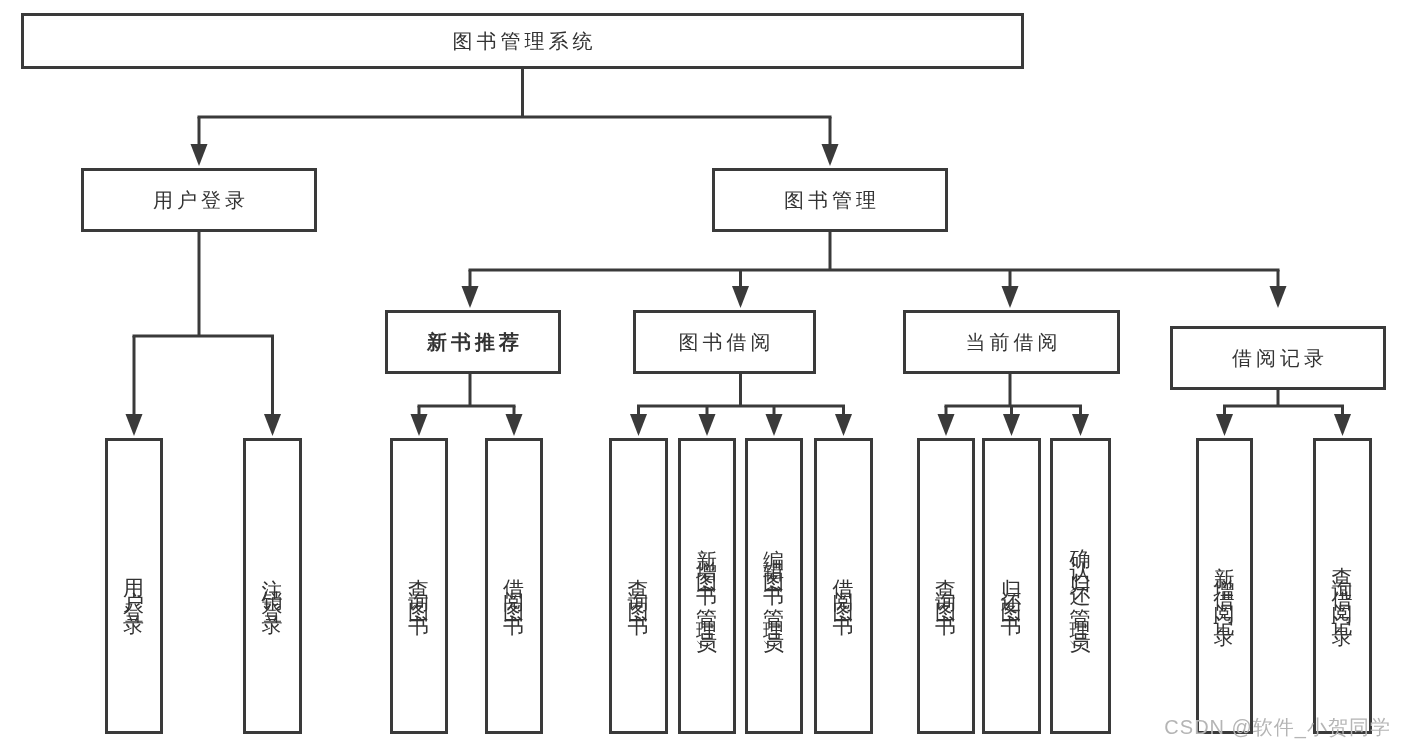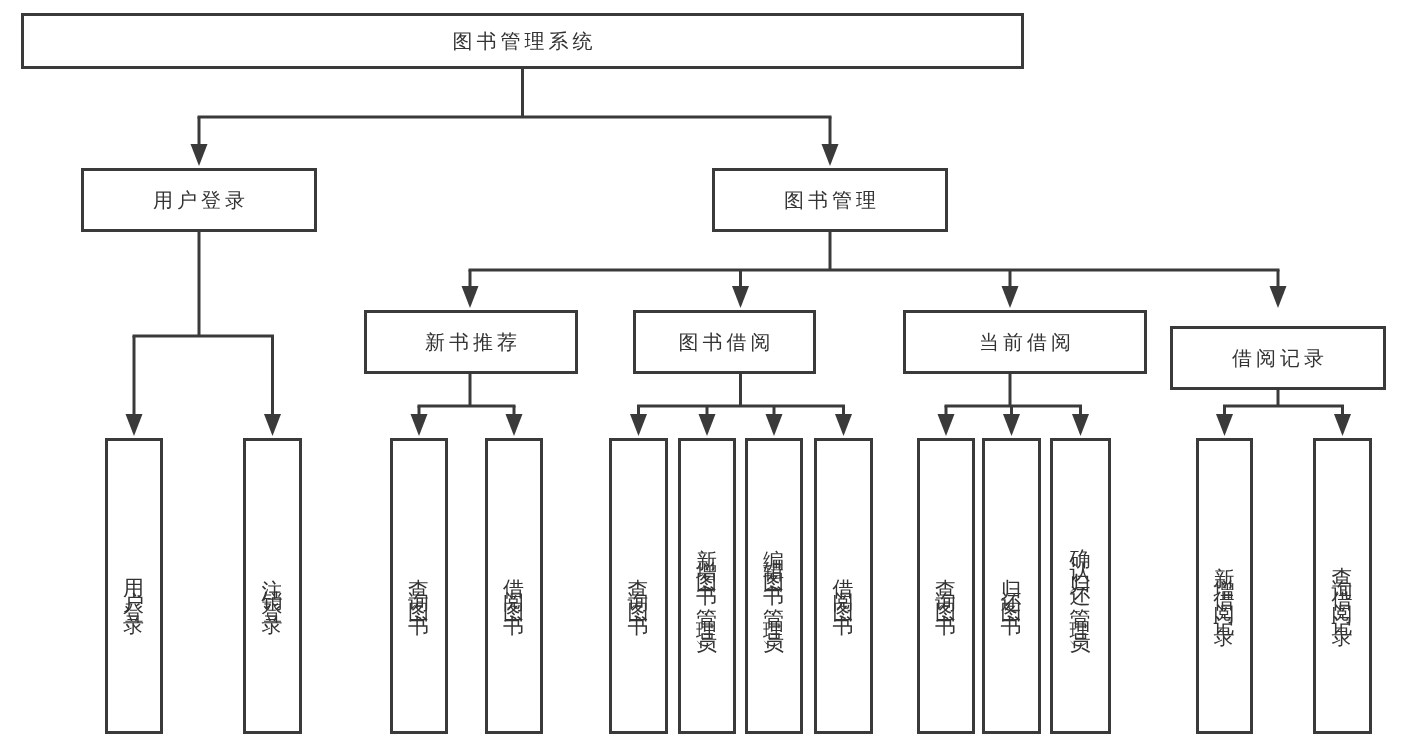--- a/index.html
+++ b/index.html
@@ -115,27 +115,27 @@
   <div id="nodes">
       <div class="node" style="left: 21px; top: 13px; width: 1003px; height: 56px;">
         <span class="lbl">图书管理系统</span>
       </div>
       <div class="node" style="left: 81px; top: 168px; width: 236px; height: 64px;">
         <span class="lbl">用户登录</span>
       </div>
       <div class="node" style="left: 712px; top: 168px; width: 236px; height: 64px;">
         <span class="lbl">图书管理</span>
       </div>
-      <div class="node" style="left: 364px; top: 310px; width: 214px; height: 64px;">
+      <div class="node" style="left: 385px; top: 310px; width: 176px; height: 64px; font-weight: bold;">
         <span class="lbl">新书推荐</span>
       </div>
       <div class="node" style="left: 633px; top: 310px; width: 183px; height: 64px;">
         <span class="lbl">图书借阅</span>
       </div>
-      <div class="node" style="left: 903px; top: 310px; width: 244px; height: 64px;">
+      <div class="node" style="left: 903px; top: 310px; width: 217px; height: 64px;">
         <span class="lbl">当前借阅</span>
       </div>
       <div class="node" style="left: 1170px; top: 326px; width: 216px; height: 64px;">
         <span class="lbl">借阅记录</span>
       </div>
       <div class="node vert" style="left: 105px; top: 438px; width: 58px; height: 296px;">
         <span class="lbl">用户登录</span>
       </div>
       <div class="node vert" style="left: 243px; top: 438px; width: 59px; height: 296px;">
         <span class="lbl">注销登录</span>
@@ -167,13 +167,14 @@
       <div class="node vert" style="left: 1050px; top: 438px; width: 61px; height: 296px;">
         <span class="lbl">确认归还（管理员）</span>
       </div>
       <div class="node vert" style="left: 1196px; top: 438px; width: 57px; height: 296px;">
         <span class="lbl">新增借阅记录</span>
       </div>
       <div class="node vert" style="left: 1313px; top: 438px; width: 59px; height: 296px;">
         <span class="lbl">查询借阅记录</span>
       </div>
     </div>
+  <div class="watermark">CSDN @软件_小贺同学</div>
 </div>
 
 </body></html>

